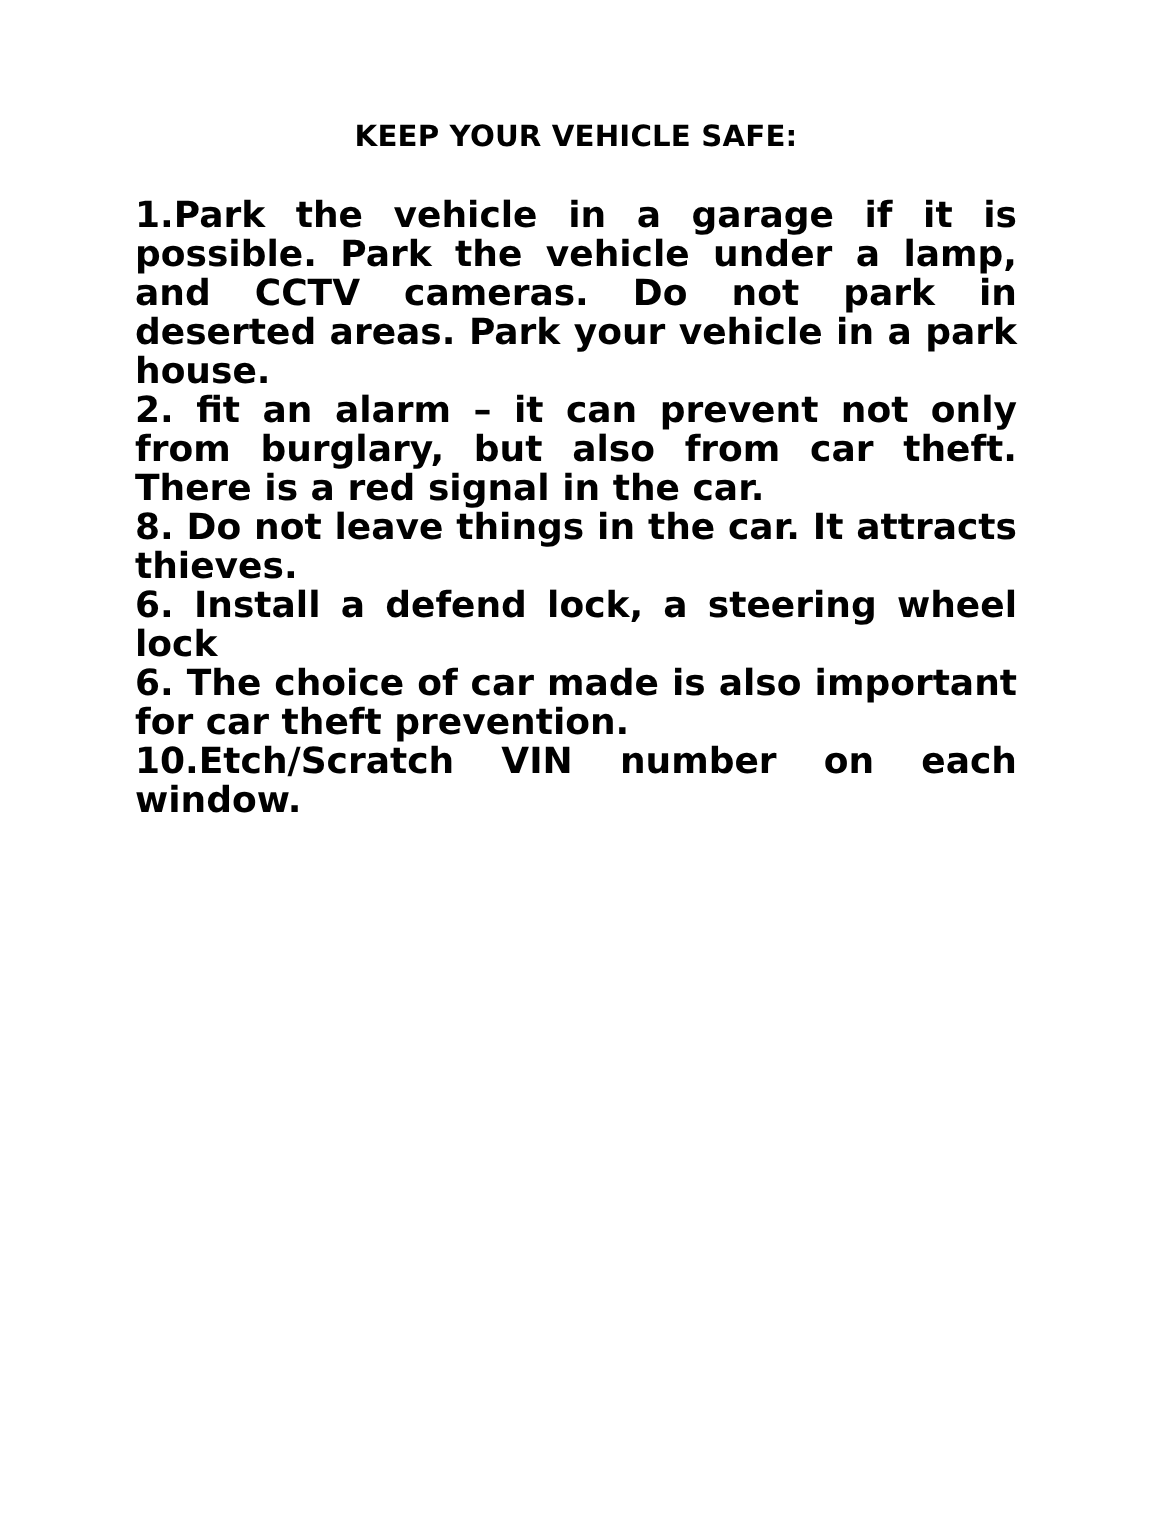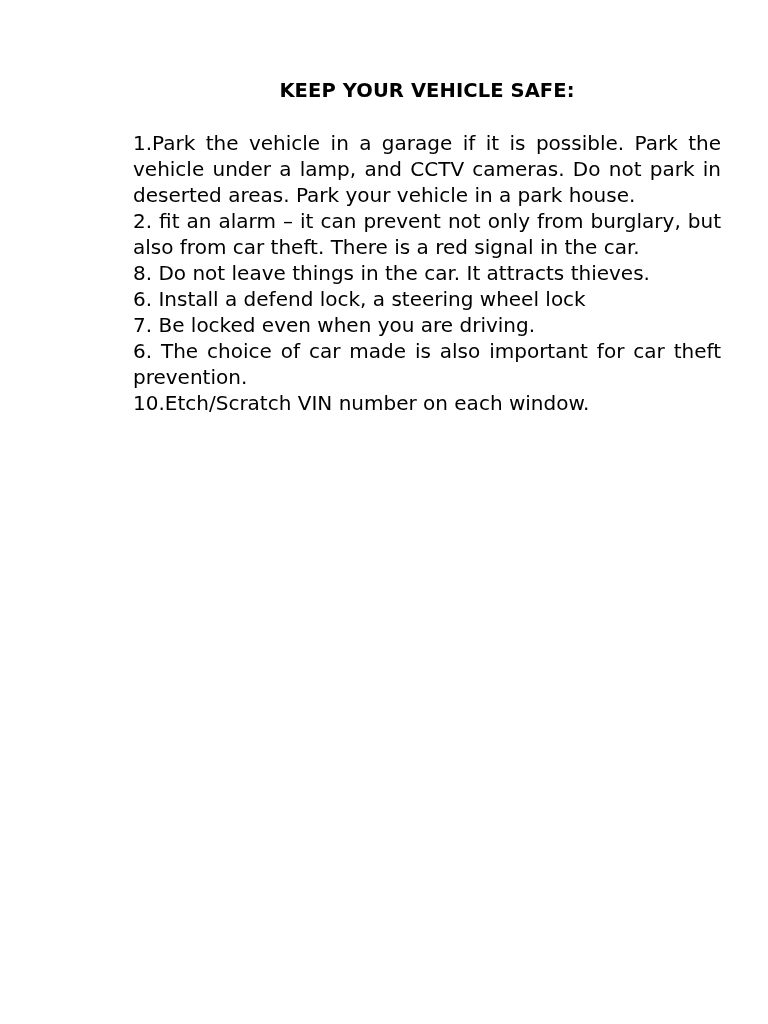--- a/index.html
+++ b/index.html
@@ -16,21 +16,20 @@
     color: #000000;
     -webkit-font-smoothing: antialiased;
   }
 
   #page {
     position: relative;
     width: 673px;
     height: 1024px;
     background: #ffffff;
     box-sizing: border-box;
-    margin-left: 43px;
   }
 
   
   #content {
     position: absolute;
     left: 90px;
     top: 78px;
     width: 588px;
   }
 
@@ -52,22 +51,22 @@
     font-size: 19.5px;
   }
 
   .tips-list {
     list-style: none;
     margin: 0;
     padding: 0;
   }
 
   .tip {
-    font-size: 20px;
-    font-weight: normal;
+    font-size: 24px;
+    font-weight: bold;
     line-height: 26px;
     text-align: justify;
     text-justify: inter-word;
     margin: 0;
     padding: 0;
     letter-spacing: 0px;
     word-spacing: 0px;
     -webkit-hyphens: none;
     hyphens: none;
   }
@@ -82,20 +81,19 @@
 
     <h1 class="doc-title">KEEP YOUR VEHICLE SAFE:</h1>
 
     <div class="spacer-line">&nbsp;</div>
 
     <div class="tips-list">
       <p class="tip">1.Park the vehicle in a garage if it is possible. Park the vehicle under a lamp, and CCTV cameras. Do not park in deserted areas. Park your vehicle in a park house.</p>
       <p class="tip">2. fit an alarm – it can prevent not only from burglary, but also from car theft. There is a red signal in the car.</p>
       <p class="tip">8. Do not leave things in the car. It attracts thieves.</p>
       <p class="tip">6. Install a defend lock, a steering wheel lock</p>
-      <p class="tip">7. Be locked even when you are driving.</p>
       <p class="tip">6. The choice of car made is also important for car theft prevention.</p>
       <p class="tip">10.Etch/Scratch VIN number on each window.</p>
     </div>
 
   </div>
 
 </div>
 
 </body></html>

